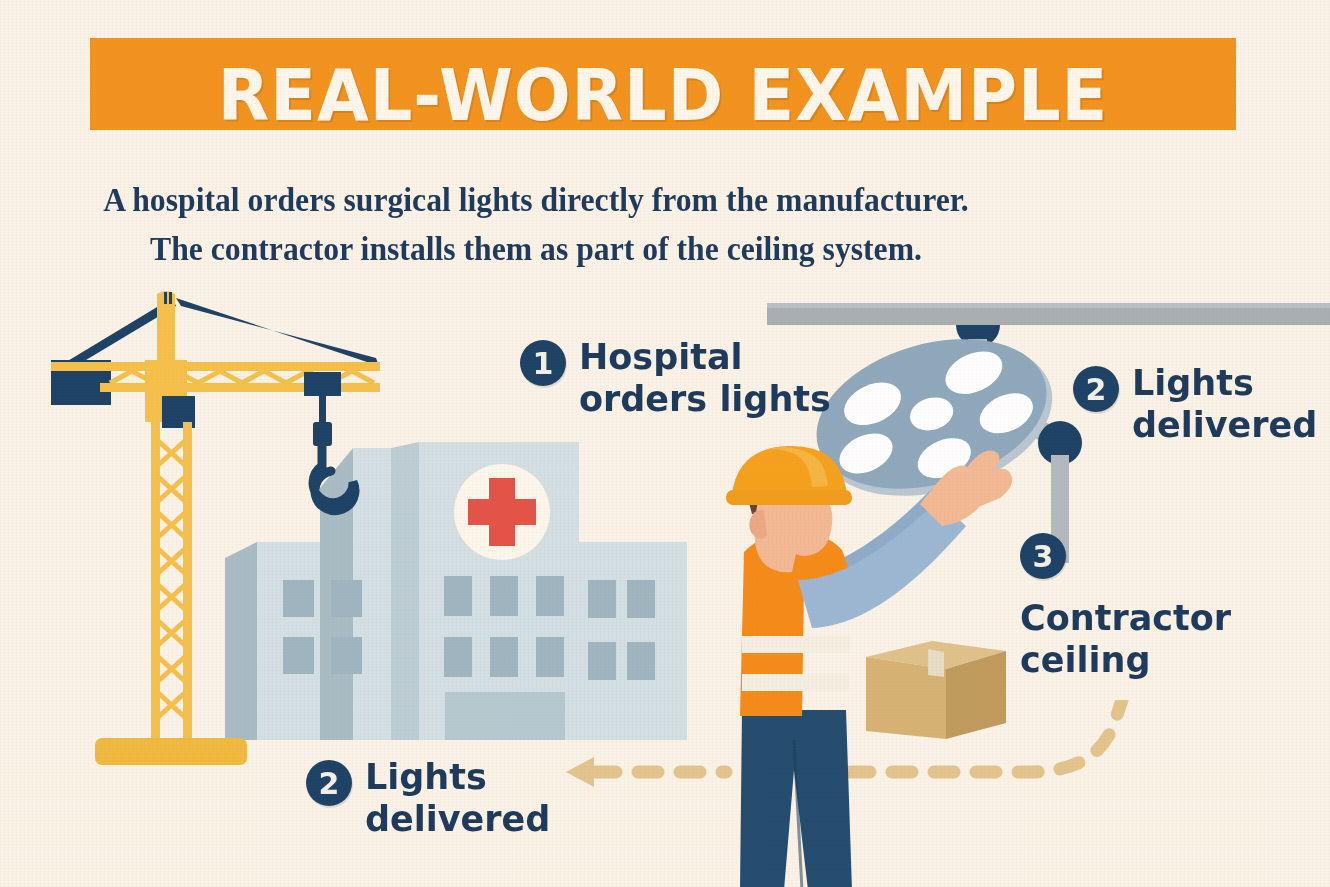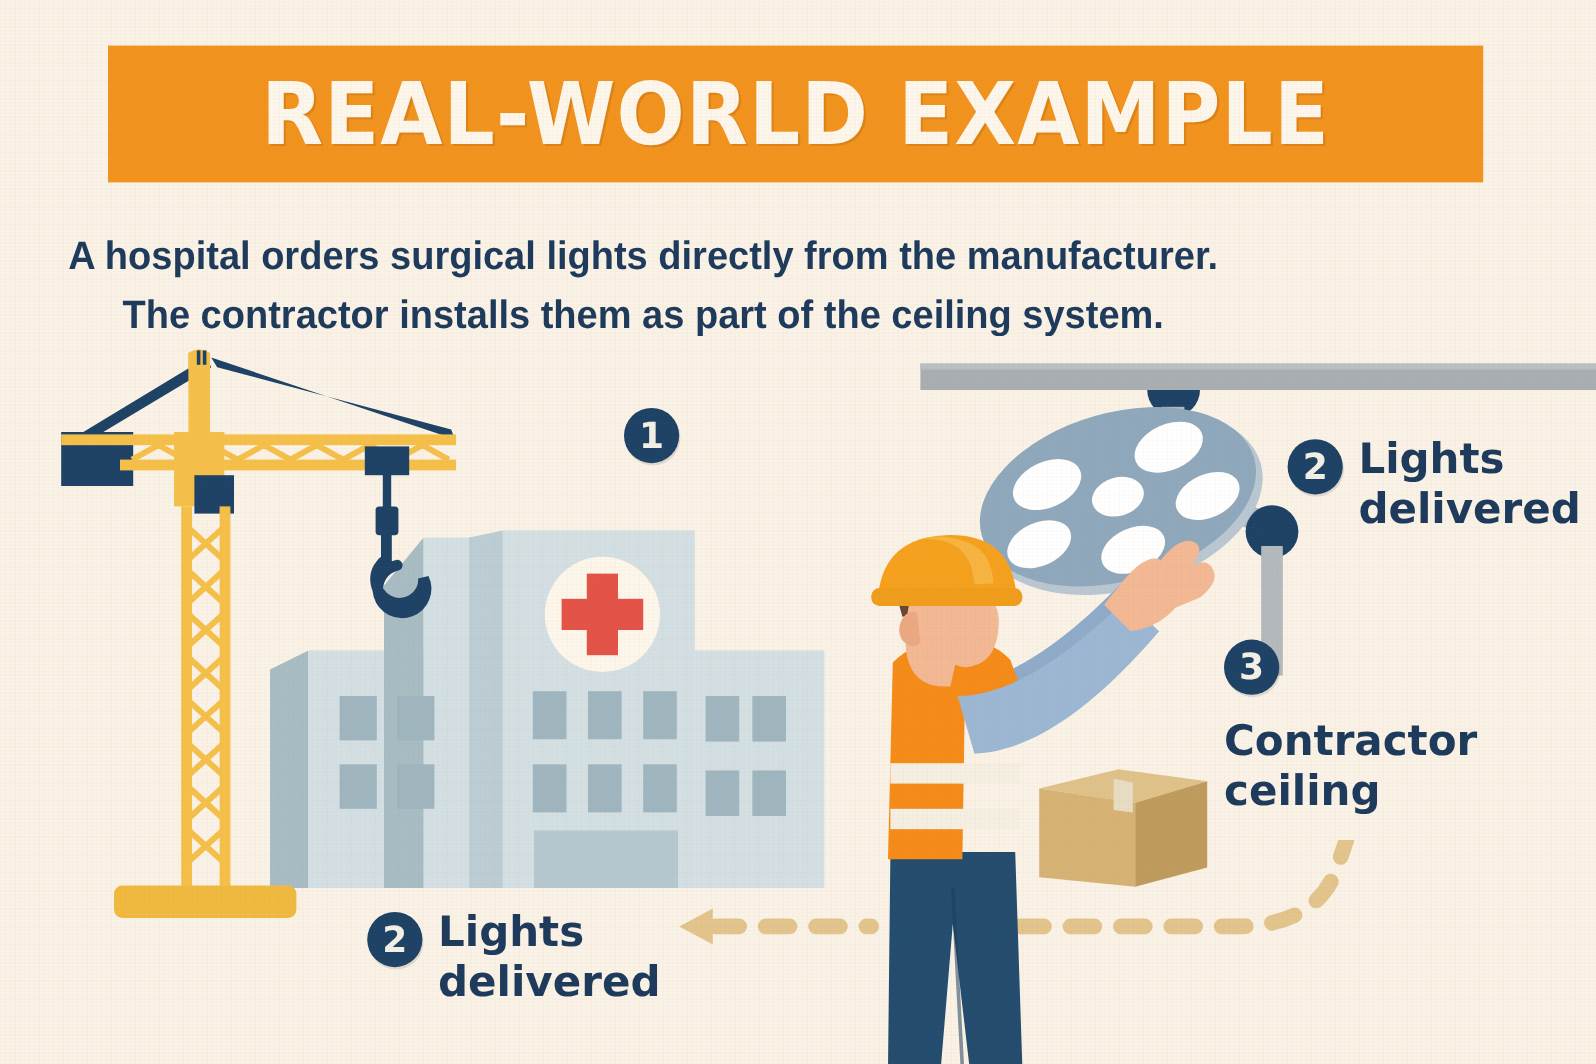--- a/index.html
+++ b/index.html
@@ -18,21 +18,21 @@
     pointer-events:none;
     background-image:
       repeating-linear-gradient(0deg, rgba(150,120,80,.030) 0px, rgba(150,120,80,.030) 1px, transparent 1px, transparent 3px),
       repeating-linear-gradient(90deg, rgba(150,120,80,.022) 0px, rgba(150,120,80,.022) 1px, transparent 1px, transparent 4px);
     opacity:.85;
     z-index:60;
   }
 
   
   #banner{
-    position:absolute;left:90px;top:38px;width:1146px;height:114px;
+    position:absolute;left:90px;top:38px;width:1146px;height:92px;
     background:#f2931e;
     z-index:10;
   }
   #banner-title{
     position:absolute;left:0;top:0;width:100%;height:114px;
     display:flex;align-items:center;justify-content:center;
     color:#fdf6ea;
     font-family:"DejaVu Sans", sans-serif;
     font-weight:bold;
     font-size:72px;
@@ -40,26 +40,25 @@
     transform:scaleX(.93);
     text-shadow:2px 2px 0 rgba(120,60,0,.18);
     white-space:nowrap;
   }
 
   
   #subtitle{
     position:absolute;left:0;top:176px;width:1072px;
     text-align:center;
     color:#1d3a5c;
-    font-family:Liberation Sans, sans-serif;
+    font-family:Liberation Serif, serif;
     font-weight:bold;
     font-size:33px;
     line-height:49px;
     z-index:12;
-    margin-top:12px;
   }
   #subtitle span{display:block;transform:scaleX(.96);}
 
   
   .step{position:absolute;z-index:40;}
   .badge{
     width:46px;height:46px;border-radius:50%;
     background:#1d4266;
     color:#f4f0e6;
     font-family:"DejaVu Sans", sans-serif;
@@ -290,20 +289,22 @@
     <div id="banner-title">REAL-WORLD EXAMPLE</div>
   </div>
 
   <div id="subtitle">
     <span>A hospital orders surgical lights directly from the manufacturer.</span>
     <span>The contractor installs them as part of the ceiling system.</span>
   </div>
 
   <div class="step step-inline" id="step1">
     <div class="badge">1</div>
+    <div class="steplabel">Hospital
+orders lights</div>
   </div>
 
   <div class="step step-inline" id="step2r">
     <div class="badge">2</div>
     <div class="steplabel">Lights
 delivered</div>
   </div>
 
   <div class="step" id="step3">
     <div class="badge">3</div>

